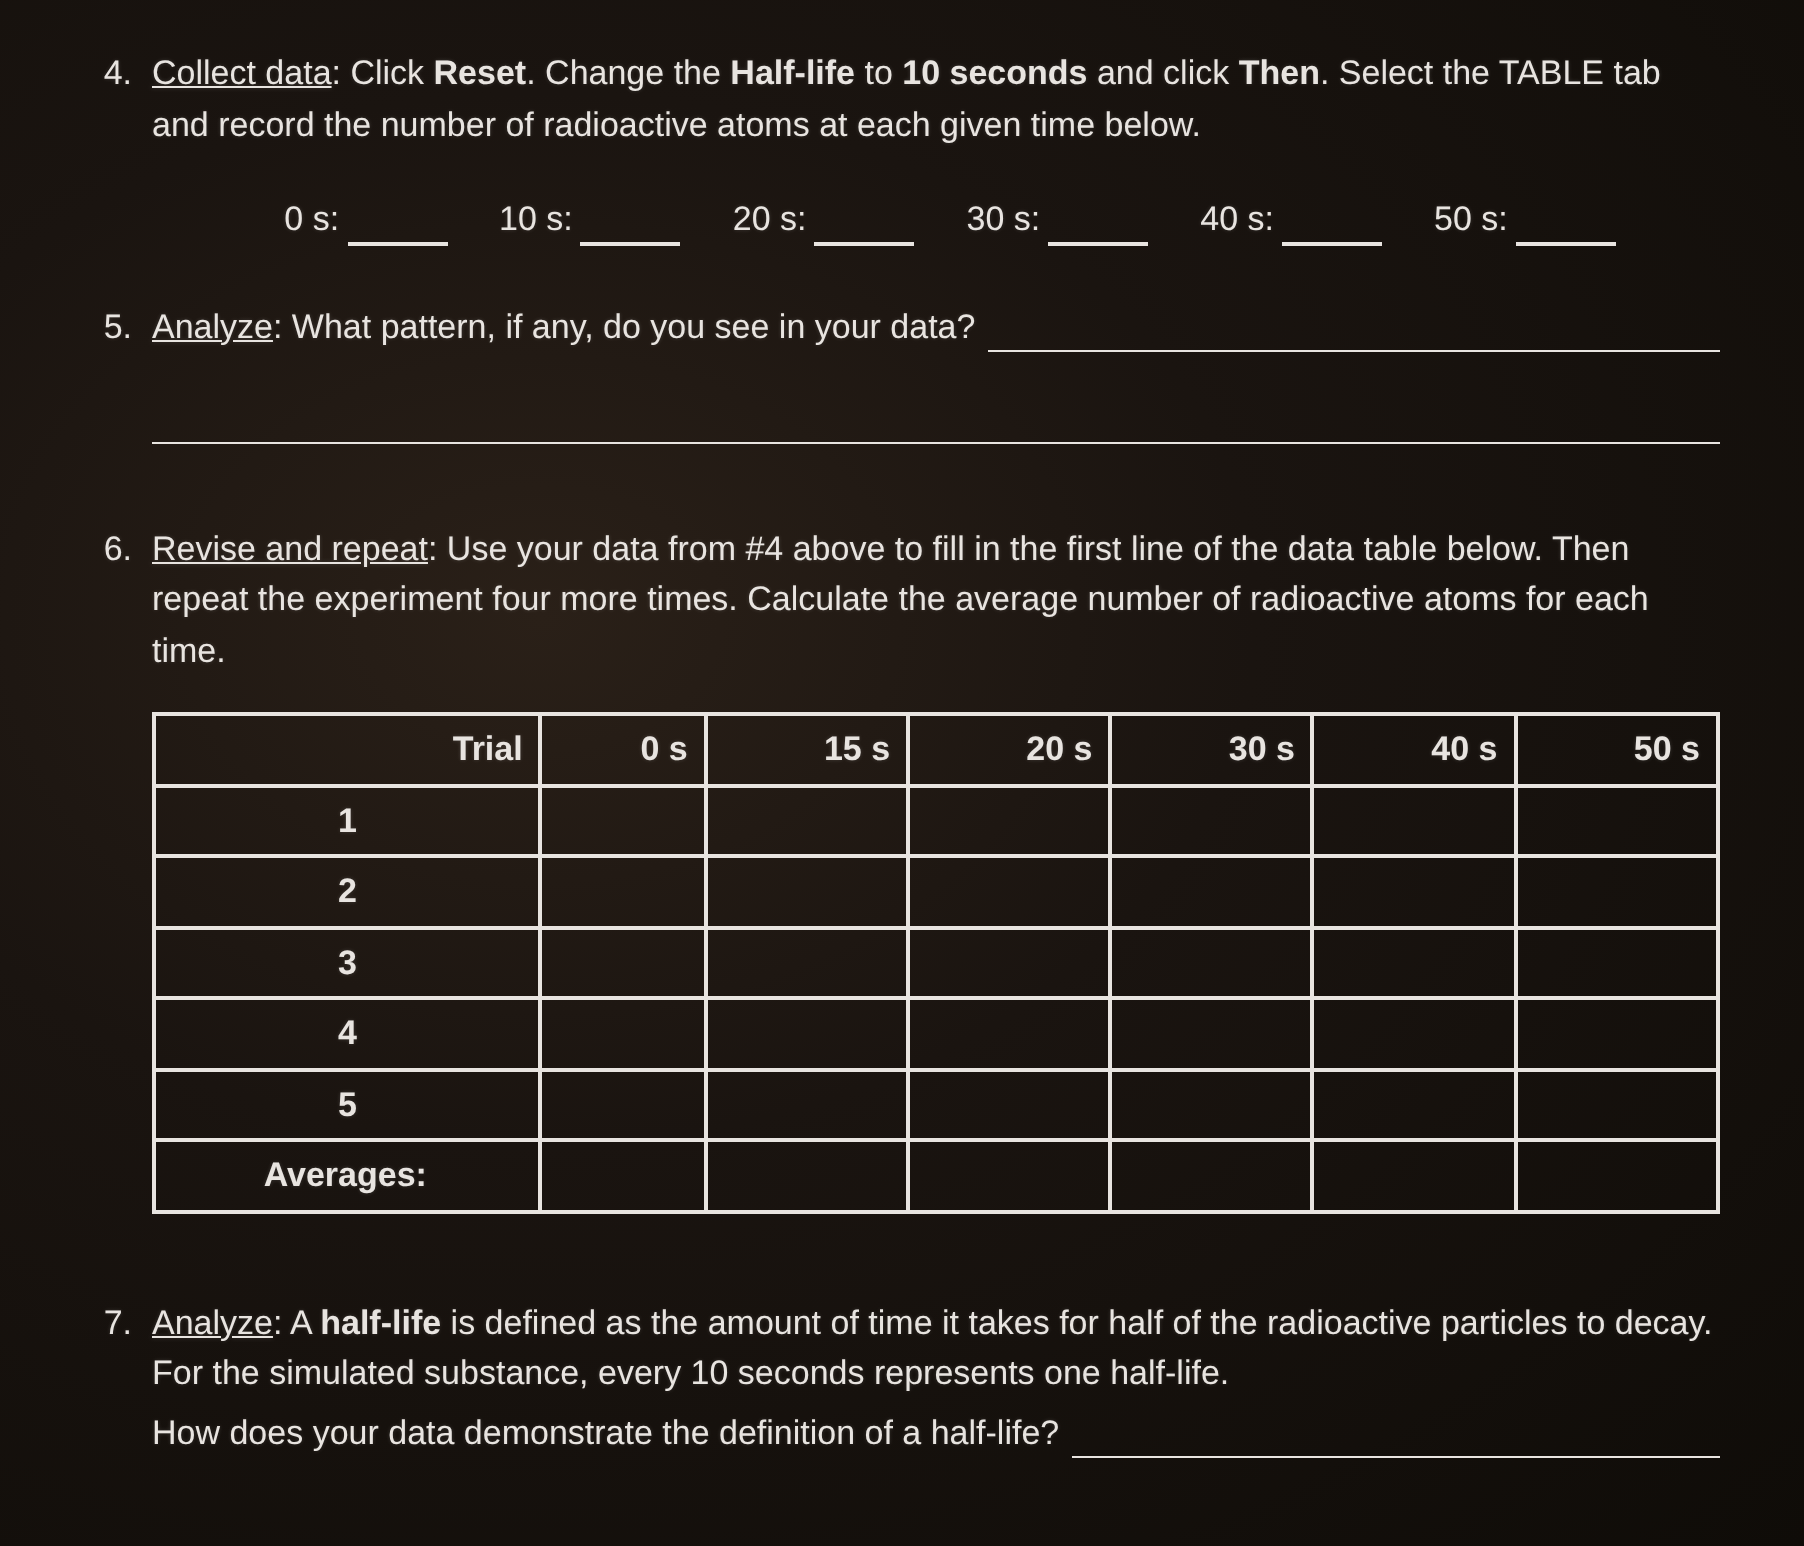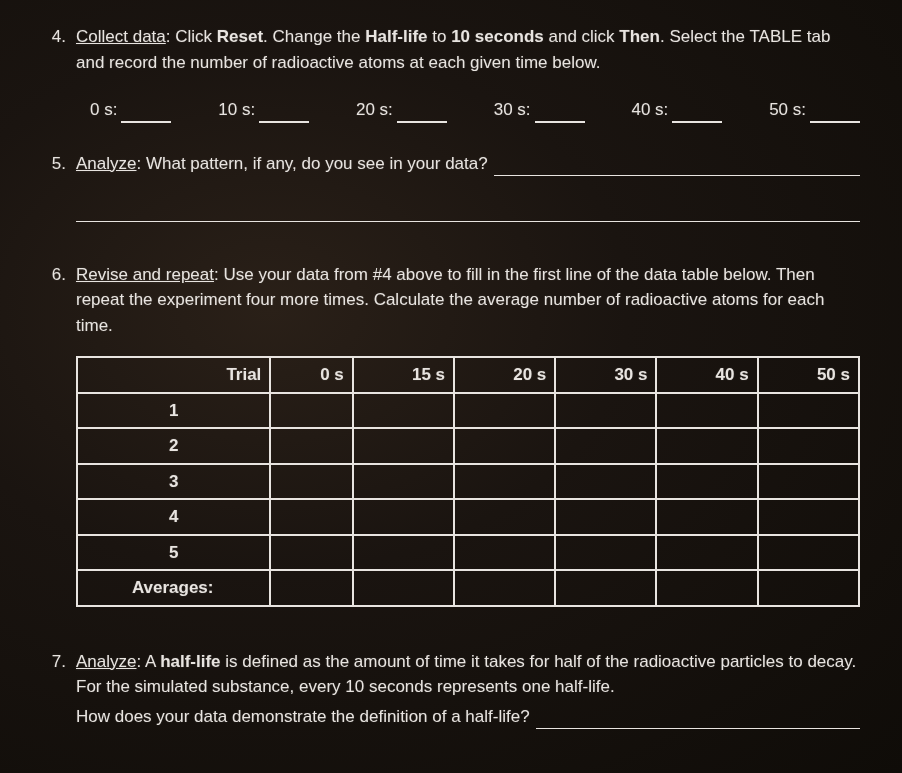--- a/index.html
+++ b/index.html
@@ -22,21 +22,21 @@
     width: 34px;
     flex-shrink: 0;
     text-align: right;
     padding-right: 10px;
   }
   .body { flex: 1; }
   .udl { text-decoration: underline; }
   .bold { font-weight: bold; }
   .blanks-row {
     display: flex;
-    justify-content: space-between;
+    justify-content: center;
     gap: 26px;
     margin-top: 22px;
     padding-left: 14px;
     flex-wrap: nowrap;
   }
   .blank-group { display: flex; align-items: flex-end; white-space: nowrap; }
   .blank-line {
     display: inline-block;
     border-bottom: 2px solid #e8e4e0;
     width: 50px;

